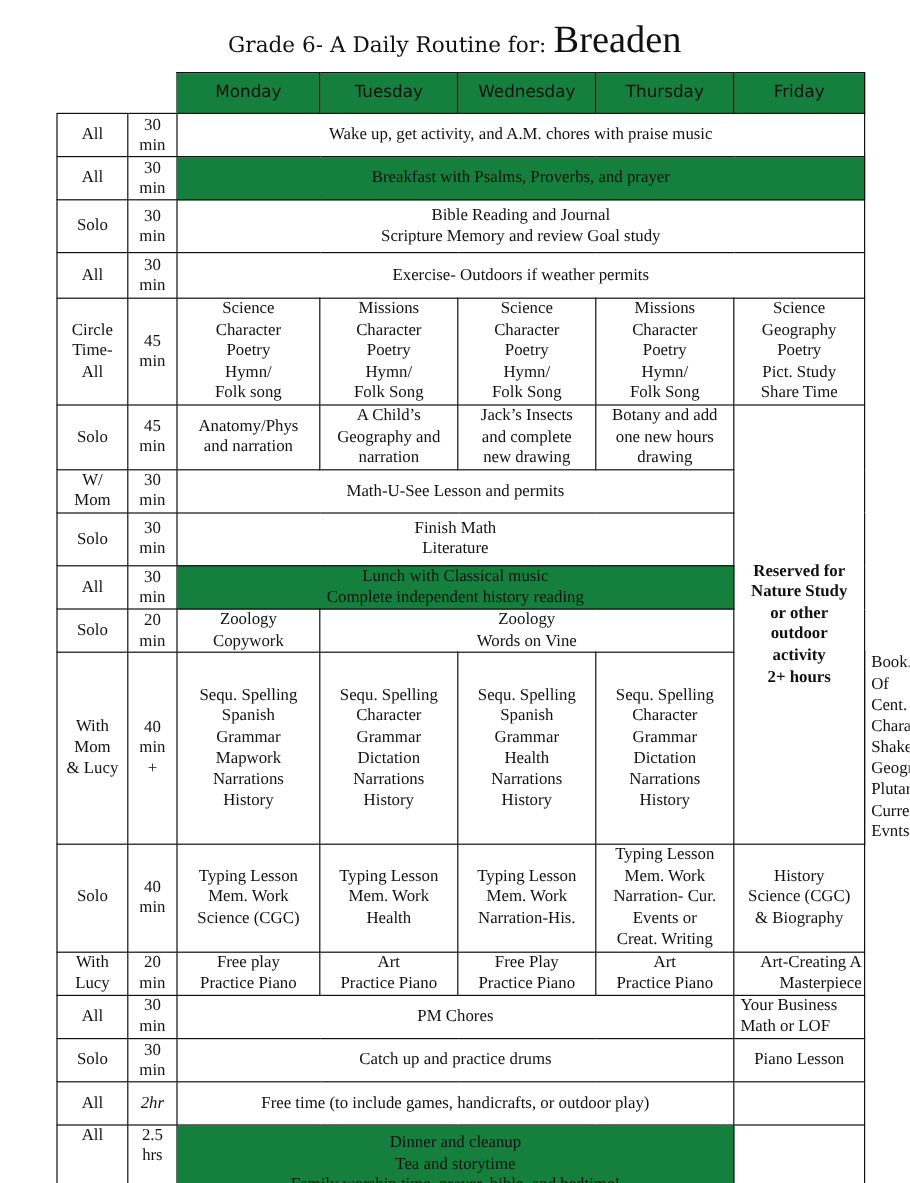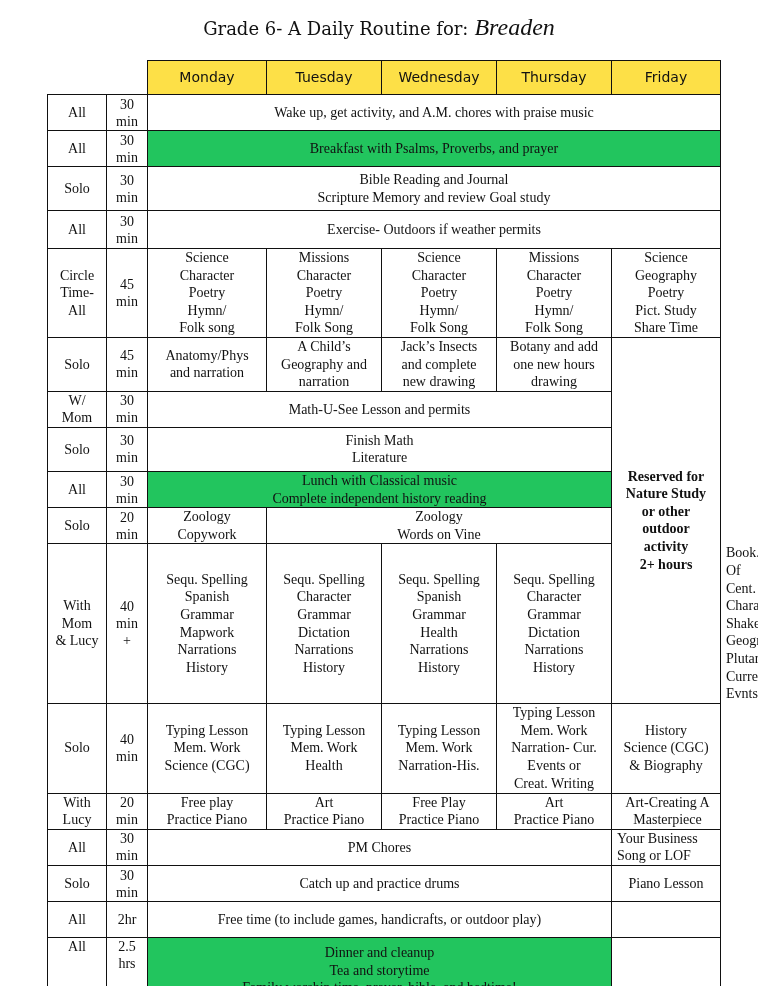--- a/index.html
+++ b/index.html
@@ -1,24 +1,24 @@
 <!DOCTYPE html>
 <html><head>
 <meta charset="utf-8">
 <style>
   html,body{margin:0;padding:0;background:#fff;}
   body{width:758px;height:986px;position:relative;font-family:"Liberation Serif","DejaVu Serif",serif;color:#111;}
   .title{position:absolute;left:0;top:14px;width:758px;text-align:center;white-space:nowrap;}
   .title .lead{font-family:"DejaVu Serif",serif;font-size:18px;vertical-align:baseline;}
-  .title .name{font-family:"Liberation Serif",serif;font-style:italic;font-size:24px;vertical-align:baseline;margin-left:6px;}
+  .title .name{font-family:"Liberation Serif",serif;font-size:32px;vertical-align:baseline;margin-left:6px;}
   table{position:absolute;left:47px;top:60px;border-collapse:collapse;table-layout:fixed;width:673px;}
   td,th{border:1px solid #111;text-align:center;vertical-align:middle;font-size:14px;line-height:17.6px;padding:0 2px;font-weight:normal;}
-  th{background:#fde047;font-family:"DejaVu Sans",sans-serif;font-size:14px;height:33px;}
+  th{background:#15803d;font-family:"DejaVu Sans",sans-serif;font-size:14px;height:33px;}
   th.blank{background:#fff;border:none;border-bottom:1px solid #111;}
-  .orange{background:#22c55e;}
+  .orange{background:#15803d;}
   .bold{font-weight:bold;}
   .lines span{display:block;}
 </style>
 </head>
 <body>
 
 <div class="title">
   <span class="lead">Grade 6- A Daily Routine for:</span><span class="name">Breaden</span>
 </div>
 
@@ -337,39 +337,39 @@
           <span>Practice Piano</span>
         </td>
         <td class="lines">
           <span>Free Play</span>
           <span>Practice Piano</span>
         </td>
         <td class="lines">
           <span>Art</span>
           <span>Practice Piano</span>
         </td>
-        <td class="lines" style="text-align: center; padding-left: 5px;">
+        <td class="lines" style="text-align: right; padding-left: 5px;">
           <span>Art-Creating A</span>
           <span>Masterpiece</span>
         </td>
       </tr>
       <tr style="height: 36px;">
         <td class="lines">
           <span>All</span>
         </td>
         <td class="lines" style="line-height: 17px;">
           <span>30</span>
           <span>min</span>
         </td>
         <td colspan="4" class="lines">
           <span>PM Chores</span>
         </td>
         <td class="lines" style="text-align: left; padding-left: 5px;">
           <span>Your Business</span>
-          <span>Song or LOF</span>
+          <span>Math or LOF</span>
         </td>
       </tr>
       <tr style="height: 36px;">
         <td class="lines">
           <span>Solo</span>
         </td>
         <td class="lines" style="line-height: 17px;">
           <span>30</span>
           <span>min</span>
         </td>
@@ -377,21 +377,21 @@
           <span>Catch up and practice drums</span>
         </td>
         <td class="lines">
           <span>Piano Lesson</span>
         </td>
       </tr>
       <tr style="height: 36px;">
         <td class="lines">
           <span>All</span>
         </td>
-        <td class="lines" style="line-height: 17px;">
+        <td class="lines" style="line-height: 17px; font-style: italic;">
           <span>2hr</span>
         </td>
         <td colspan="4" class="lines">
           <span>Free time (to include games, handicrafts, or outdoor play)</span>
         </td>
         <td class="lines"></td>
       </tr>
       <tr style="height: 66px;">
         <td class="lines" style="vertical-align: top;">
           <span>All</span>

